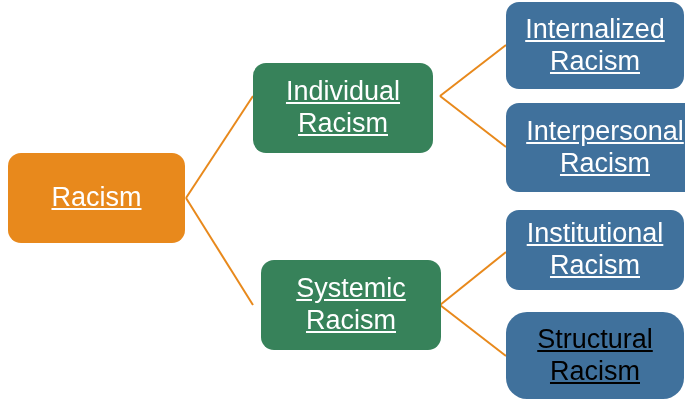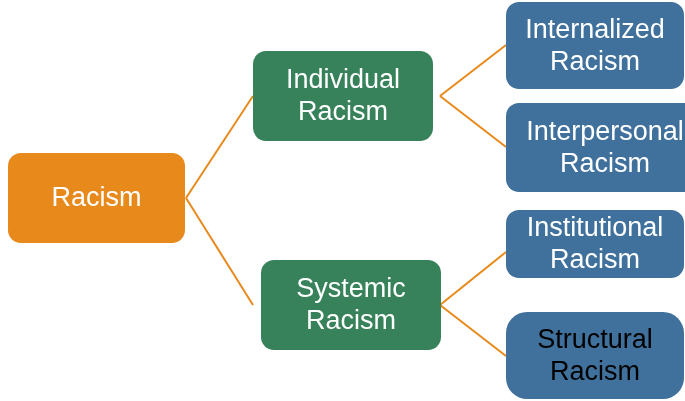--- a/index.html
+++ b/index.html
@@ -31,48 +31,49 @@
     border-radius: 13px;
     color: #ffffff;
     display: flex;
     align-items: center;
     justify-content: center;
     text-align: center;
     font-size: 27px;
     line-height: 1.18;
     box-sizing: border-box;
     padding: 4px 6px;
+    text-decoration: underline;
   }
   .node-root          { left: 8px;   top: 153px; width: 177px; height: 90px; }
   .node-individual    { left: 253px; top: 51px;  width: 180px; height: 90px; }
   .node-systemic      { left: 253px; top: 260px; width: 180px; height: 90px; margin-left: 8px; }
   .node-internalized  { left: 506px; top: 2px;   width: 178px; height: 87px; }
   .node-interpersonal { left: 506px; top: 103px; width: 198px; height: 89px; }
-  .node-institutional { left: 506px; top: 210px; width: 178px; height: 68px; }
+  .node-institutional { left: 506px; top: 210px; width: 178px; height: 80px; }
   .node-structural    { left: 506px; top: 312px; width: 178px; height: 87px; }
 </style>
 </head>
 <body>
 
 <div class="canvas" style="background: rgb(255, 255, 255);">
 
   <svg class="connectors" viewBox="0 0 685 401">
     <line x1="186" y1="198" x2="253" y2="96" stroke="#E8891C"></line>
     <line x1="186" y1="198" x2="253" y2="305" stroke="#E8891C"></line>
     <line x1="440" y1="96" x2="506" y2="45" stroke="#E8891C"></line>
     <line x1="440" y1="96" x2="506" y2="147" stroke="#E8891C"></line>
     <line x1="440" y1="305" x2="506" y2="252" stroke="#E8891C"></line>
     <line x1="440" y1="305" x2="506" y2="356" stroke="#E8891C"></line>
   </svg>
 
   <div class="node node-root" style="background: rgb(232, 137, 28); color: rgb(255, 255, 255);">
     <span>Racism</span>
   </div>
 
-  <div class="node node-individual" style="background: rgb(55, 130, 90); color: rgb(255, 255, 255);">
+  <div class="node node-individual" style="background: rgb(55, 130, 90); color: rgb(255, 255, 255); margin-top: 12px;">
     <span>Individual Racism</span>
   </div>
 
   <div class="node node-systemic" style="background: rgb(55, 130, 90); color: rgb(255, 255, 255);">
     <span>Systemic Racism</span>
   </div>
 
   <div class="node node-internalized" style="background: rgb(64, 113, 156); color: rgb(255, 255, 255);">
     <span>Internalized Racism</span>
   </div>

